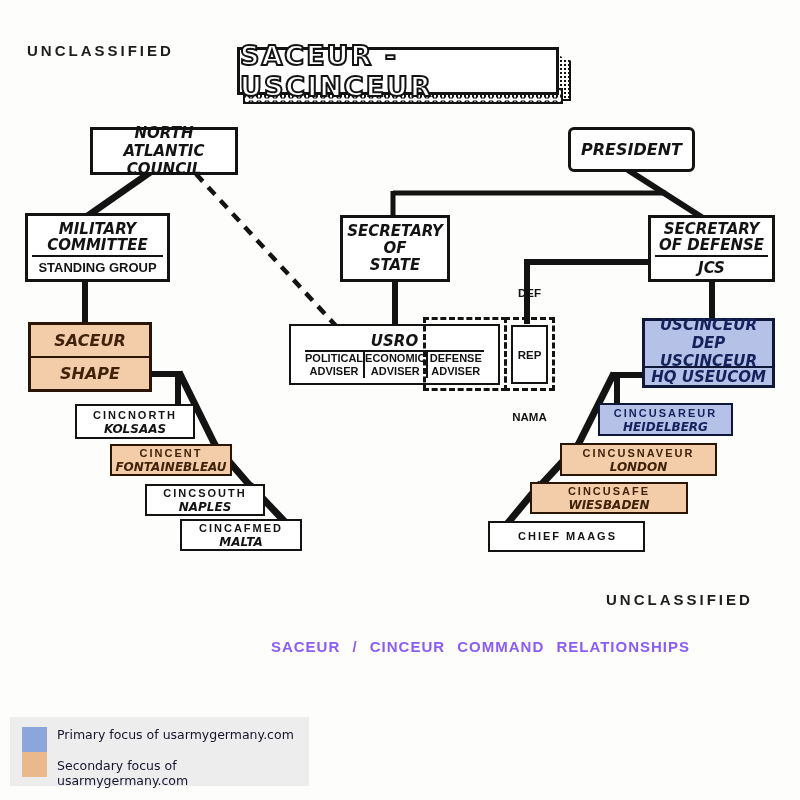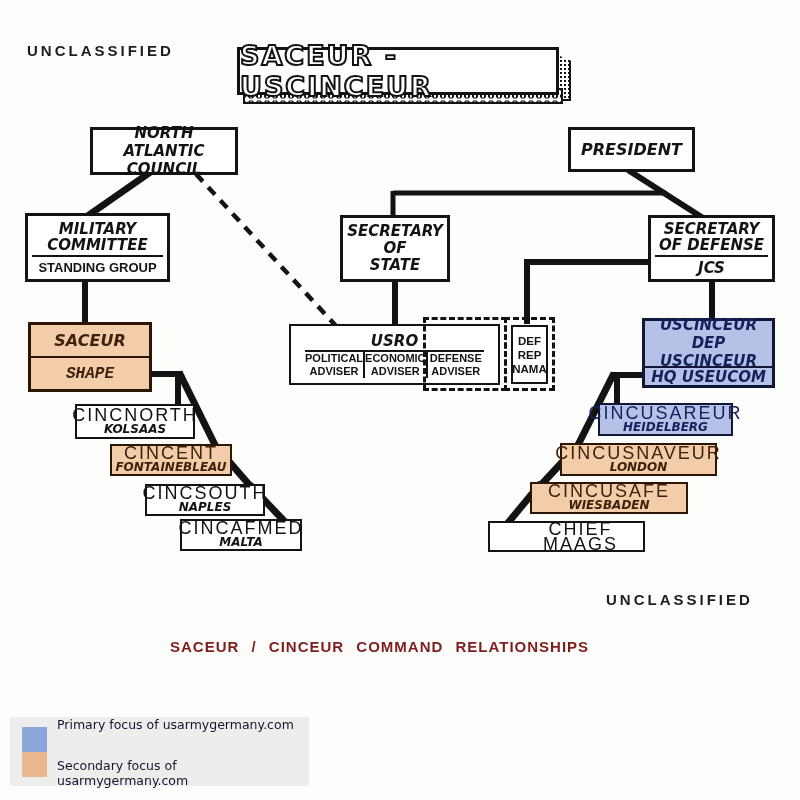--- a/index.html
+++ b/index.html
@@ -27,24 +27,24 @@
   #banner-title{font-family:"DejaVu Sans",sans-serif;font-weight:bold;font-size:27px;letter-spacing:2px;
      color:#fff;-webkit-text-stroke:2px #131313;text-shadow:0 0 1px #131313;}
   #banner-side{position:absolute;left:553px;top:53px;width:14px;height:44px;border:2px solid #131313;
      background-image:radial-gradient(#131313 1px,transparent 1.3px);background-size:4px 4px;
      clip-path:polygon(0 0,100% 16%,100% 100%,0 100%);z-index:3;}
   #banner-bottom{position:absolute;left:243px;top:88px;width:316px;height:12px;border:2px solid #131313;
      background-color:#fff;background-image:radial-gradient(circle,#fff 1.4px,#131313 1.5px 2.8px,#fff 2.9px);
      background-size:8px 7px;background-position:center;z-index:3;}
   
   .classif{position:absolute;font-weight:bold;font-size:15px;letter-spacing:3px;color:#1d1d1d;z-index:2;}
-  #caption{position:absolute;left:170px;top:638px;width:520px;text-align:left;font-weight:bold;
-     font-size:15px;letter-spacing:1px;word-spacing:7px;color:#7f1d1d;z-index:2;}
-  
-  .cmd .name{font-weight:normal;font-size:18px;letter-spacing:2px;line-height:15px;}
+  #caption{position:absolute;left:170px;top:638px;width:520px;text-align:right;font-weight:bold;
+     font-size:15px;letter-spacing:1px;word-spacing:7px;color:#8b5cf6;z-index:2;}
+  
+  .cmd .name{font-weight:bold;font-size:11px;letter-spacing:2px;line-height:15px;}
   .cmd .loc{font-family:"DejaVu Sans",sans-serif;font-style:italic;font-weight:bold;font-size:12px;line-height:13px;}
   
   #legend{position:absolute;left:10px;top:717px;width:299px;height:69px;background:#ededed;z-index:2;}
   .sw{position:absolute;left:12px;width:25px;height:25px;}
   .legend-label{position:absolute;left:47px;font-size:12.5px;color:#15152e;
      font-family:"DejaVu Sans",sans-serif;}
 </style>
 </head>
 <body>
 
@@ -91,21 +91,21 @@
   <span id="banner-title">SACEUR - USCINCEUR</span>
 </div>
 
 <div id="caption">SACEUR / CINCEUR COMMAND RELATIONSHIPS</div>
 
 <div class="node b3 hand" style="left:90px;top:127px;width:148px;height:48px;font-size:15px;line-height:18px;">
   <div>NORTH ATLANTIC</div>
   <div>COUNCIL</div>
 </div>
 
-<div class="node b3 hand" style="left:568px;top:127px;width:127px;height:45px;font-size:16px;">
+<div class="node b3 hand" style="left:568px;top:127px;width:127px;height:45px;font-size:16px;border-radius:6px;">
   <div>PRESIDENT</div>
 </div>
 
 <div class="node b3" style="left:25px;top:213px;width:145px;height:69px;padding:2px 4px;">
   <div class="divider-b hand" style="font-size:15px;line-height:16px;padding-bottom:2px;">
     <div>MILITARY</div>
     <div>COMMITTEE</div>
   </div>
   <div class="cond" style="font-size:13px;padding-top:3px;">STANDING GROUP</div>
 </div>
@@ -119,21 +119,21 @@
 <div class="node b3" style="left:648px;top:215px;width:127px;height:67px;padding:2px 4px;">
   <div class="divider-b hand" style="font-size:15px;line-height:16px;padding-bottom:2px;">
     <div>SECRETARY</div>
     <div>OF DEFENSE</div>
   </div>
   <div class="hand" style="font-size:15px;padding-top:2px;">JCS</div>
 </div>
 
 <div class="node b3 orange hand" style="left:28px;top:322px;width:124px;height:70px;font-size:16px;padding:0;">
   <div class="divider-b" style="height:50%;display:flex;align-items:center;justify-content:center;">SACEUR</div>
-  <div style="height:50%;display:flex;align-items:center;justify-content:center;width:100%;font-family:Liberation Mono, monospace;">SHAPE</div>
+  <div style="height:50%;display:flex;align-items:center;justify-content:center;width:100%;">SHAPE</div>
 </div>
 
 <div class="node" style="left:289px;top:324px;width:211px;height:61px;padding:14px;">
   <div class="divider-b hand" style="height:24px;display:flex;align-items:center;justify-content:center;font-size:15px;">USRO</div>
   <div style="display:flex;width:100%;flex:1;">
     <div class="cond" style="flex:71;border-right:2px solid #131313;display:flex;flex-direction:column;justify-content:center;font-size:11px;line-height:13px;">
       <div>POLITICAL</div>
       <div>ADVISER</div>
     </div>
     <div class="cond" style="flex:65;border-right:2px solid #131313;display:flex;flex-direction:column;justify-content:center;font-size:11px;line-height:13px;">
@@ -141,21 +141,21 @@
       <div>ADVISER</div>
     </div>
     <div class="cond" style="flex:75;display:flex;flex-direction:column;justify-content:center;font-size:11px;line-height:13px;">
       <div>DEFENSE</div>
       <div>ADVISER</div>
     </div>
   </div>
 </div>
 <div class="dashedrect" style="left:423px;top:317px;width:84px;height:74px;"></div>
 
-<div class="node cond" style="left:511px;top:325px;width:37px;height:59px;font-size:11.5px;line-height:14px;">
+<div class="node cond" style="left:511px;top:325px;width:37px;height:59px;font-size:11.5px;line-height:14px;gap:48px;">
   <div>DEF</div>
   <div>REP</div>
   <div>NAMA</div>
 </div>
 <div class="dashedrect" style="left:504px;top:317px;width:51px;height:74px;"></div>
 
 <div class="node b3 blue hand" style="left:642px;top:318px;width:133px;height:70px;padding:0;font-size:15px;">
   <div class="divider-b" style="height:46px;display:flex;flex-direction:column;justify-content:center;line-height:18px;">
     <div>USCINCEUR</div>
     <div>DEP USCINCEUR</div>
@@ -192,15 +192,15 @@
   <div class="name">CINCUSAFE</div>
   <div class="loc">WIESBADEN</div>
 </div>
 <div class="node cmd" style="left:488px;top:521px;width:157px;height:31px;align-items:flex-start;padding-left:28px;">
   <div class="name">CHIEF MAAGS</div>
 </div>
 
 <div id="legend">
   <div class="sw" style="top:10px;background:#8ca6db;"></div>
   <div class="sw" style="top:35px;background:#e9b88c;"></div>
-  <div class="legend-label" style="top:0;">Primary focus of usarmygermany.com</div>
+  <div class="legend-label" style="top:10px;">Primary focus of usarmygermany.com</div>
   <div class="legend-label" style="top:41px;">Secondary focus of usarmygermany.com</div>
 </div>
 
 </body></html>

